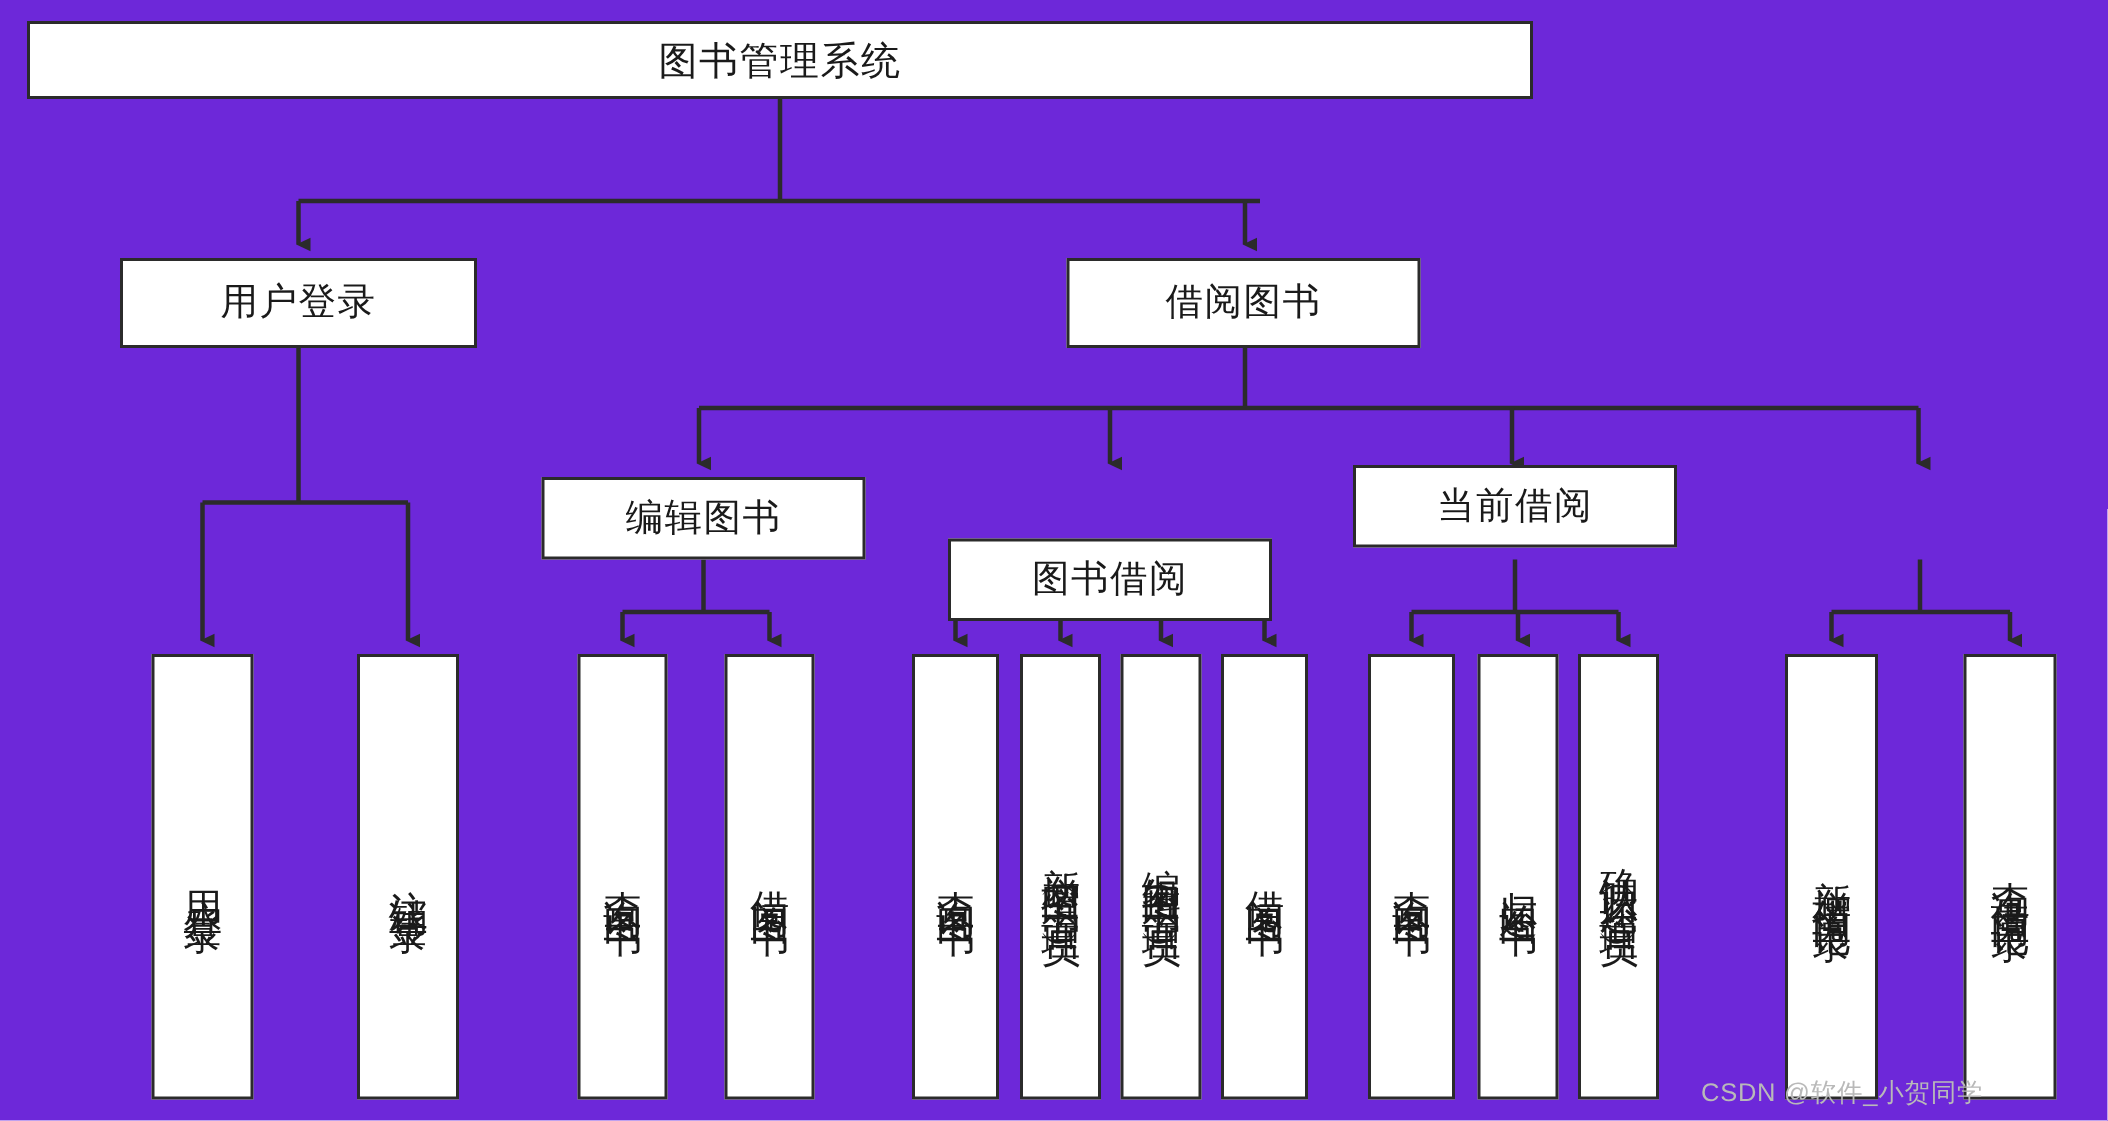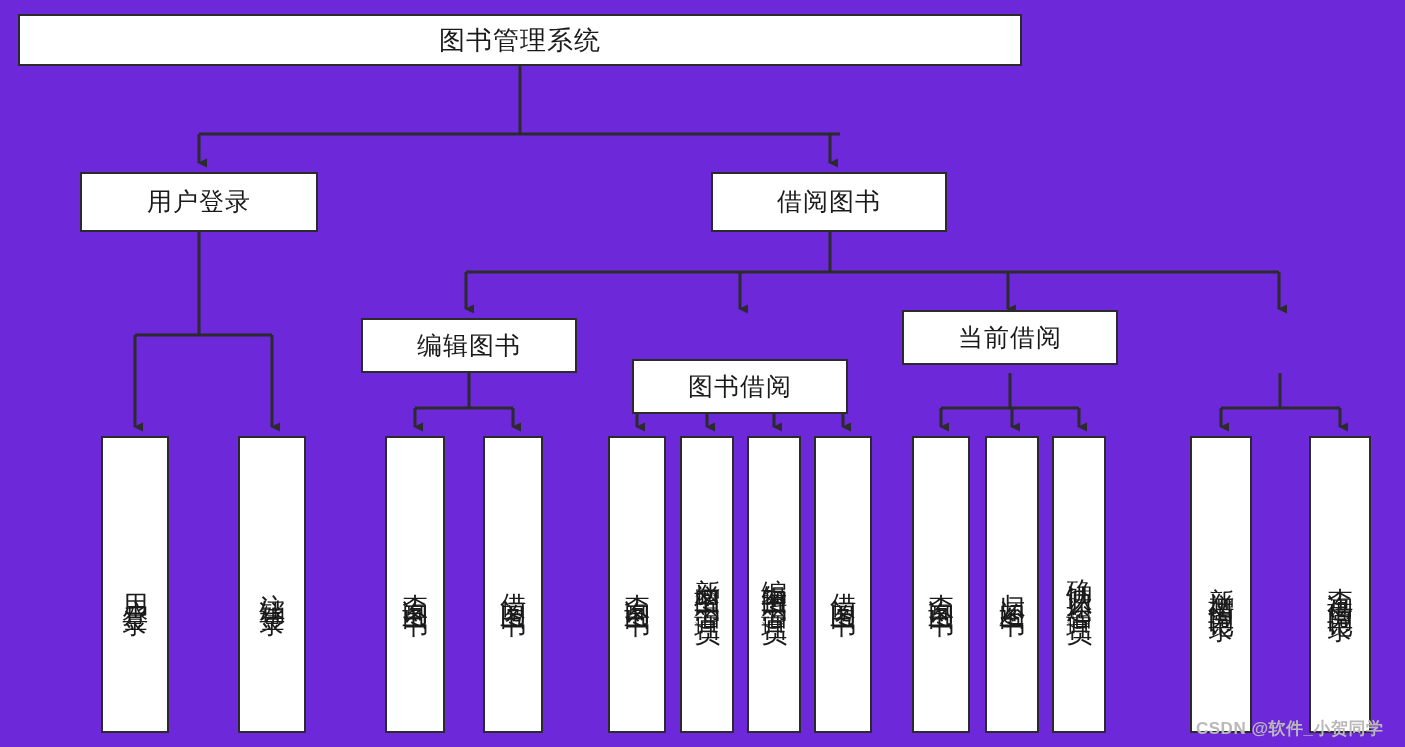--- a/index.html
+++ b/index.html
@@ -182,15 +182,15 @@
     <span class="label">确认归还（管理员）</span>
   </div>
 
   <div class="node leaf" style="left:1190px; top:436px; width:62px; height:297px;">
     <span class="label">新增借阅记录</span>
   </div>
   <div class="node leaf" style="left:1309px; top:436px; width:62px; height:297px;">
     <span class="label">查询借阅记录</span>
   </div>
 
-  <div class="watermark" style="left:1196px; top:717px;font-weight:bold;">CSDN @软件_小贺同学</div>
+  <div class="watermark" style="left:1134px; top:717px;">CSDN @软件_小贺同学</div>
 
 </div>
 
 </body></html>

